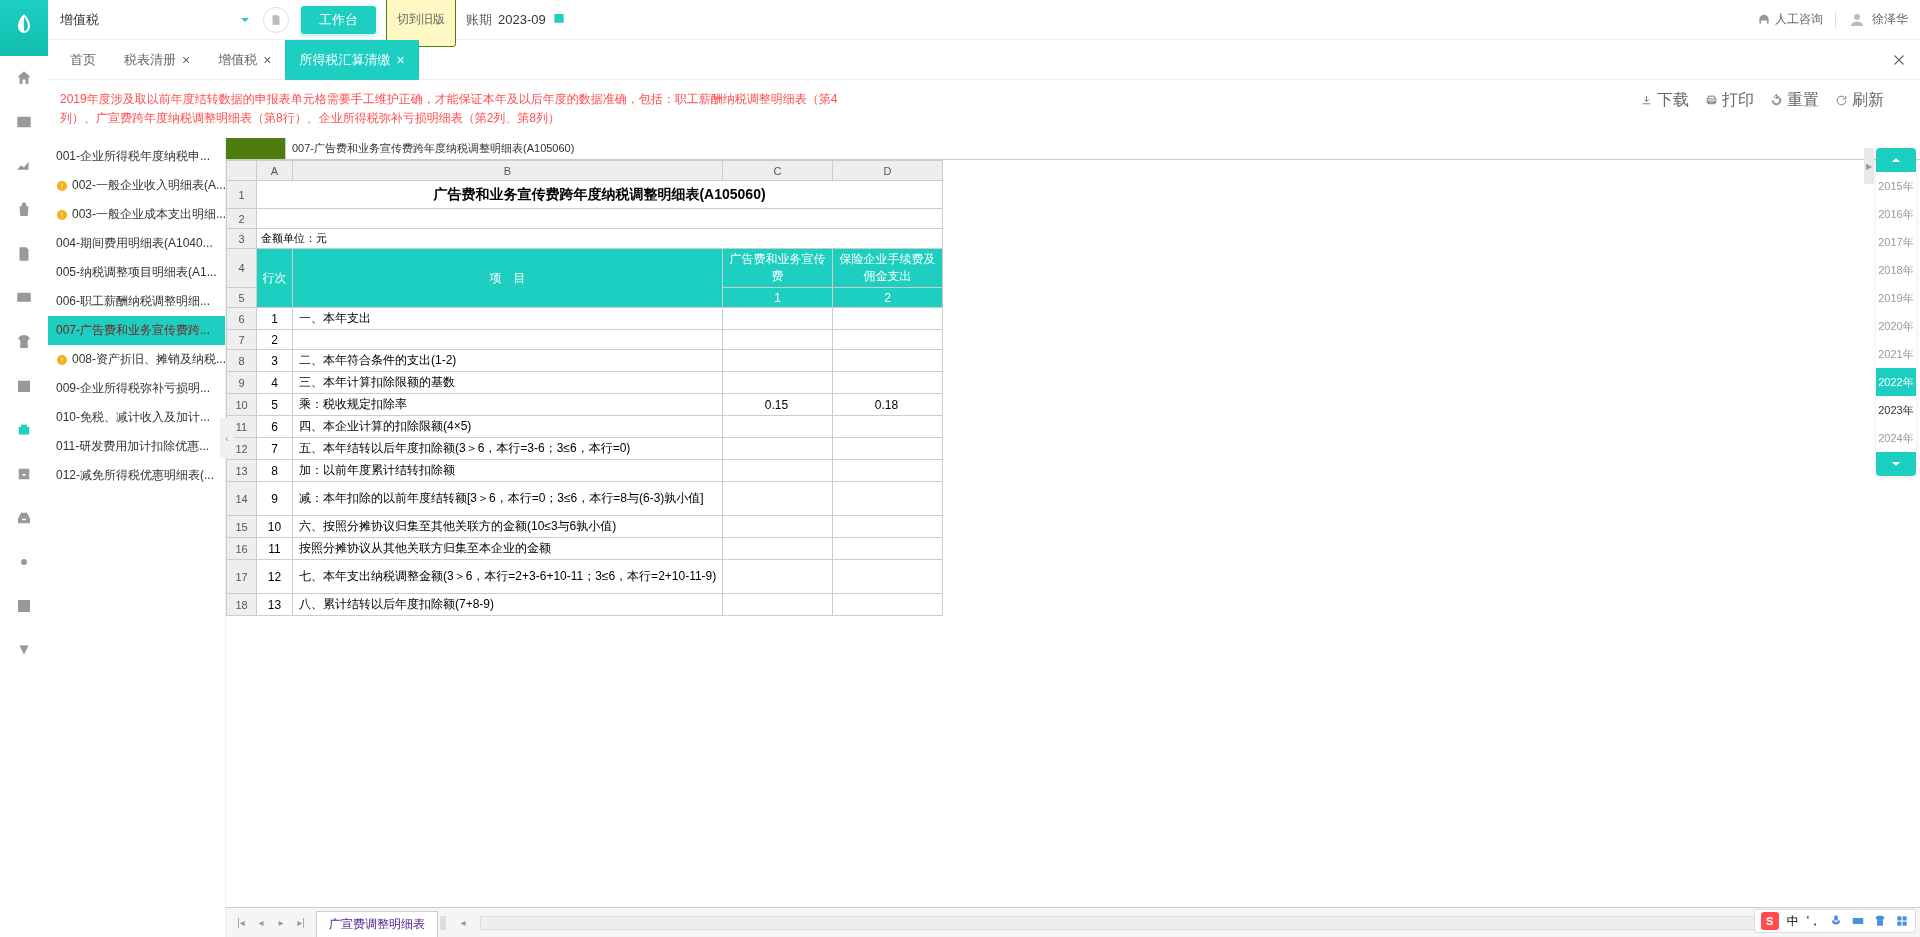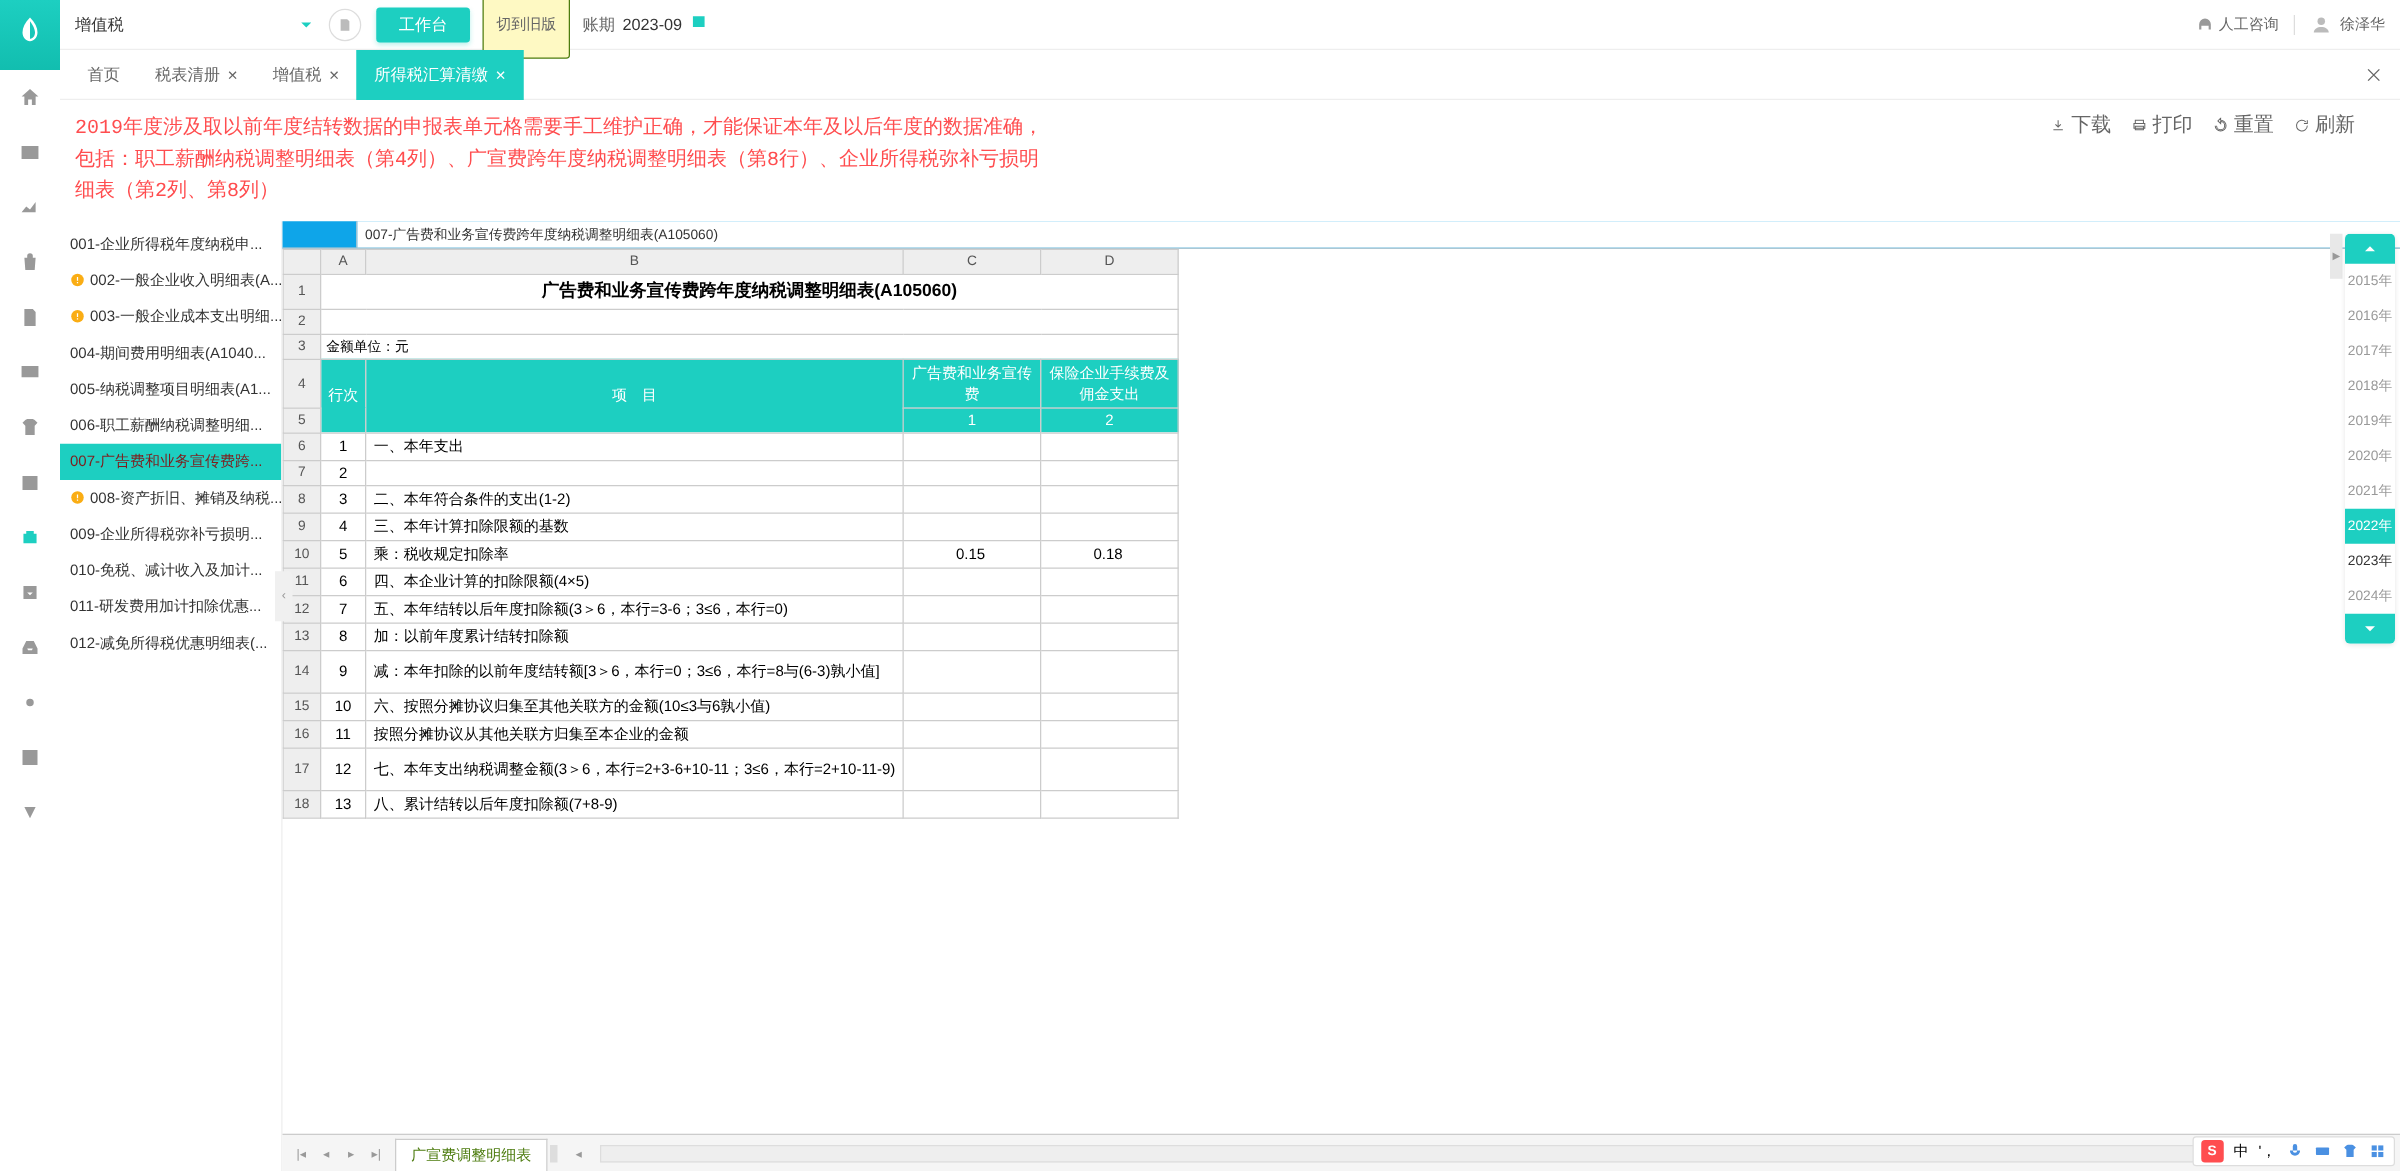--- a/index.html
+++ b/index.html
@@ -30,33 +30,33 @@
 .user { display: flex; align-items: center; gap: 6px; color: #666; font-size: 12px; cursor: pointer; }
 .user svg { width: 18px; height: 18px; fill: #bbb; }
 .divider-v { width: 1px; height: 16px; background: #ddd; }
 .tabs-bar { height: 40px; display: flex; align-items: center; padding: 0 8px; border-bottom: 1px solid #eee; position: relative; }
 .tab { padding: 0 14px; height: 40px; display: flex; align-items: center; gap: 6px; font-size: 13px; color: #666; cursor: pointer; }
 .tab.active { background: #1dcfc1; color: #fff; }
 .tab-close { font-size: 14px; cursor: pointer; }
 .tabs-close-all { position: absolute; right: 12px; width: 18px; height: 18px; cursor: pointer; color: #666; }
 .tabs-close-all svg { width: 18px; height: 18px; fill: none; stroke: currentColor; stroke-width: 1.5; }
 .notice-bar { padding: 10px 12px; display: flex; align-items: flex-start; }
-.notice-text { color: #ff4d4f; font-size: 16px; line-height: 1.6; max-width: 780px; font-family: Liberation Mono, monospace; }
+.notice-text { color: #ff4d4f; font-size: 12px; line-height: 1.6; max-width: 780px; }
 .toolbar { margin-left: auto; display: flex; gap: 16px; margin-right: 24px; }
 .tool-btn { display: flex; align-items: center; gap: 4px; color: #666; font-size: 16px; cursor: pointer; }
 .tool-btn svg { width: 13px; height: 13px; fill: none; stroke: currentColor; stroke-width: 1.5; }
 .content { flex: 1; display: flex; position: relative; }
 .tree { width: 178px; border-right: 1px solid #eee; overflow: hidden; padding-top: 4px; }
 .tree-item { padding: 6px 8px; font-size: 12px; color: #333; cursor: pointer; white-space: nowrap; overflow: hidden; text-overflow: ellipsis; display: flex; align-items: center; gap: 4px; }
 .tree-item.selected { background: #1dcfc1; color: #7f1d1d; }
 .tree-item .warn { width: 12px; height: 12px; flex-shrink: 0; }
 .tree-item .warn svg { width: 12px; height: 12px; fill: #faad14; }
 .tree-collapse { position: absolute; left: 172px; top: 280px; width: 14px; height: 40px; background: #f0f0f0; border-radius: 0 4px 4px 0; cursor: pointer; display: flex; align-items: center; justify-content: center; color: #999; font-size: 10px; z-index: 5; }
 .sheet-area { flex: 1; display: flex; flex-direction: column; position: relative; }
-.formula-bar { height: 22px; display: flex; border-bottom: 1px solid #ccc; background: #0ea5e9; }
+.formula-bar { height: 22px; display: flex; border-bottom: 1px solid #ccc; background: #4d7c0f; }
 .cell-ref { width: 60px; border-right: 1px solid #ccc; padding: 2px 6px; font-size: 11px; color: #333; }
 .formula-input { flex: 1; padding: 2px 6px; font-size: 11px; color: #333; border: none; outline: none; }
 .sheet-wrap { flex: 1; overflow: auto; position: relative; }
 .sheet { border-collapse: collapse; font-size: 12px; }
 .sheet th, .sheet td { border: 1px solid #ccc; text-align: center; background: #fff; }
 .sheet .corner { width: 30px; height: 20px; background: #eee; }
 .sheet .col-h { height: 20px; background: #eee; color: #555; font-weight: normal; font-size: 11px; }
 .sheet .row-h { width: 30px; background: #eee; color: #555; font-weight: normal; font-size: 11px; }
 .sheet td { padding: 2px 4px; height: 20px; }
 .sheet .title-cell { font-size: 14px; font-weight: bold; height: 28px; }
@@ -65,21 +65,21 @@
 .sheet .left { text-align: left; padding-left: 6px; }
 .sheet .right { text-align: center; padding-right: 6px; }
 .sheet .tall { height: 34px; }
 .sheet .col-a { width: 36px; }
 .sheet .col-b { width: 430px; }
 .sheet .col-c { width: 110px; }
 .sheet .col-d { width: 110px; }
 .sheet-tabs { height: 30px; border-top: 1px solid #ccc; display: flex; align-items: center; background: #f5f5f5; }
 .sheet-nav { display: flex; gap: 2px; padding: 0 6px; }
 .sheet-nav-btn { width: 18px; height: 18px; display: flex; align-items: center; justify-content: center; cursor: pointer; color: #999; font-size: 10px; }
-.sheet-tab { padding: 4px 12px; background: #fff; border: 1px solid #ccc; border-bottom: none; font-size: 12px; color: #4d7c0f; cursor: pointer; position: relative; top: 1px; }
+.sheet-tab { padding: 4px 12px; background: #fff; border: 1px solid #ccc; border-bottom: none; font-size: 12px; color: #4c1d95; cursor: pointer; position: relative; top: 1px; }
 .sheet-scroll-track { flex: 1; margin: 0 8px; height: 14px; background: #eee; border: 1px solid #ddd; position: relative; }
 .sheet-sep { width: 6px; height: 14px; background: #ddd; margin: 0 2px; }
 .year-rail { position: absolute; right: 4px; top: 10px; width: 40px; background: #fff; border-radius: 4px; box-shadow: 0 1px 4px rgba(0,0,0,0.1); overflow: hidden; }
 .year-btn { height: 24px; display: flex; align-items: center; justify-content: center; cursor: pointer; }
 .year-btn.up { background: #1dcfc1; color: #fff; }
 .year-btn.down { background: #1dcfc1; color: #fff; }
 .year-btn svg { width: 12px; height: 12px; fill: currentColor; }
 .year-item { height: 28px; display: flex; align-items: center; justify-content: center; font-size: 11px; color: #999; cursor: pointer; }
 .year-item.current { background: #1dcfc1; color: #fff; }
 .year-item.dark { color: #333; }

